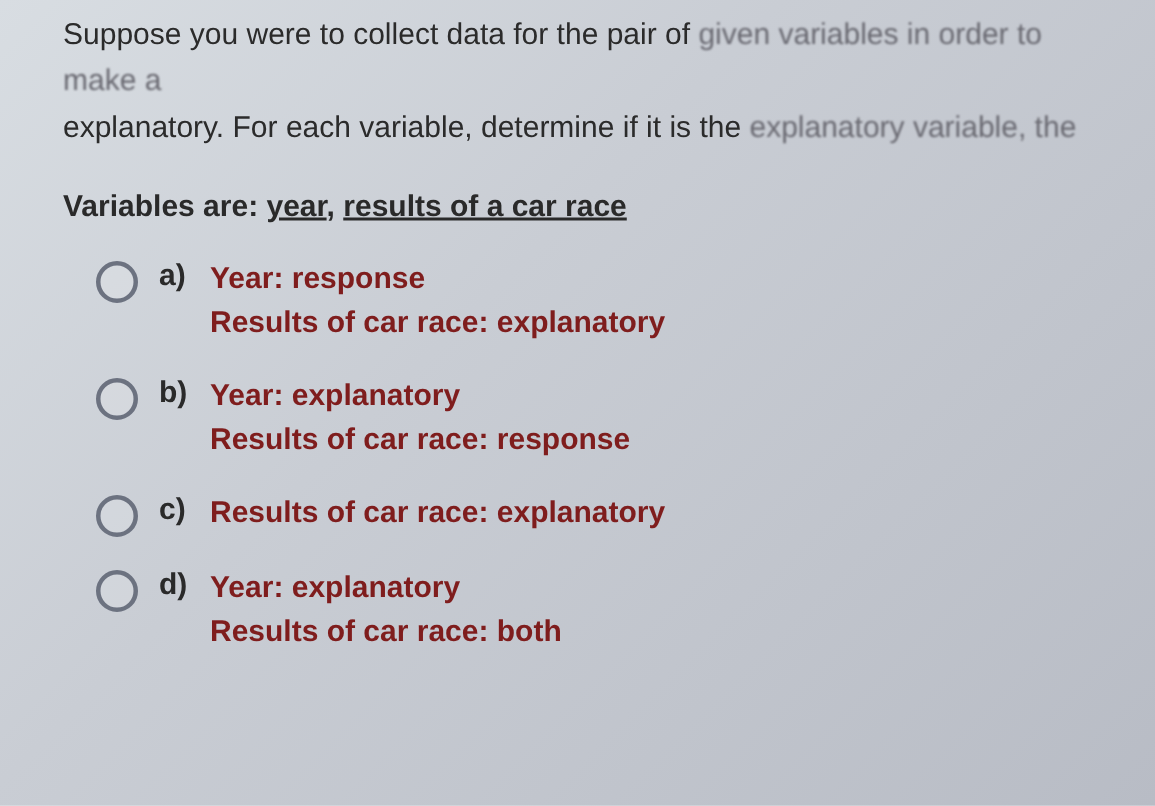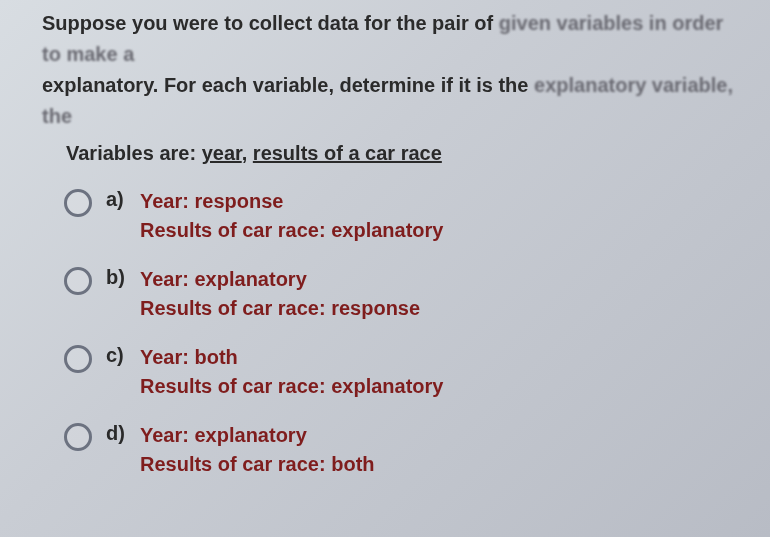--- a/index.html
+++ b/index.html
@@ -18,34 +18,33 @@
   }
   .header-line {
     font-size: 20px;
     font-weight: bold;
     letter-spacing: 0.5px;
     margin-bottom: 6px;
     margin-left: 40px;
   }
   .question-text {
     font-size: 20px;
-    font-weight: bold;
+    font-weight: normal;
     line-height: 1.55;
-    margin-bottom: 10px;
+    margin-bottom: 26px;
     color: #2b2b2b;
   }
   .fade-right {
     color: #6a6a72;
     filter: blur(0.8px);
   }
   .vars-line {
     font-size: 20px;
     font-weight: bold;
     margin-bottom: 22px;
-    margin-left: 24px;
   }
   .u {
     text-decoration: underline;
   }
   .options {
     margin-left: 22px;
   }
   .option {
     display: flex;
     align-items: flex-start;
@@ -109,21 +108,20 @@
       <div class="opt-text">
         <span>Year: explanatory</span>
         <span class="l2">Results of car race: response</span>
       </div>
     </div>
 
     <div class="option">
       <div class="radio"></div>
       <div class="letter">c)</div>
       <div class="opt-text">
-        <span>Year: both</span>
         <span class="l2">Results of car race: explanatory</span>
       </div>
     </div>
 
     <div class="option">
       <div class="radio"></div>
       <div class="letter">d)</div>
       <div class="opt-text">
         <span>Year: explanatory</span>
         <span class="l2">Results of car race: both</span>

